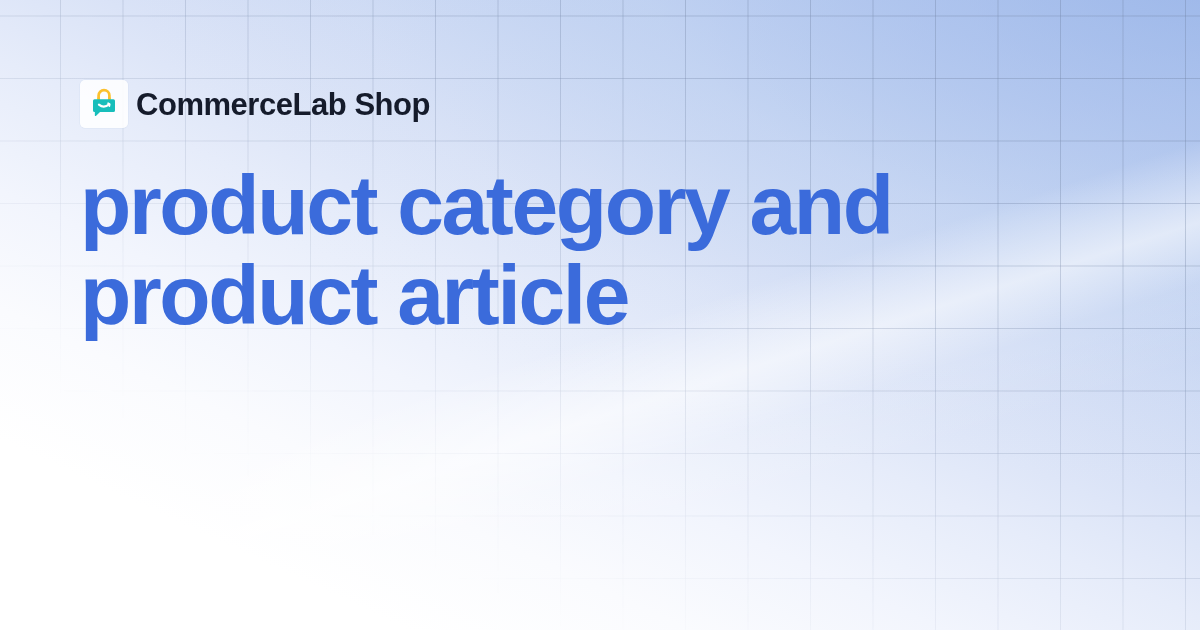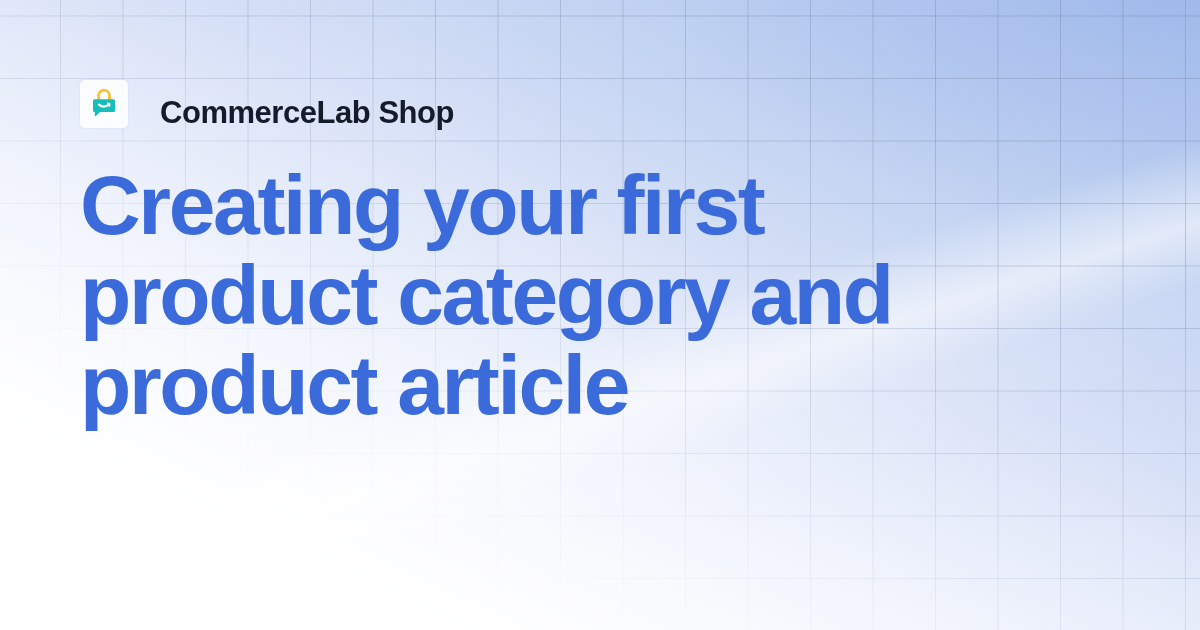--- a/index.html
+++ b/index.html
@@ -123,22 +123,22 @@
     position: absolute;
     inset: 0;
     z-index: 10;
   }
 
   .brand-row {
     position: absolute;
     left: 80px;
     top: 80px;
     display: flex;
-    align-items: flex-end;
-    gap: 32px;
+    align-items: center;
+    gap: 8px;
     height: 48px;
   }
 
   .brand-logo-tile {
     width: 48px;
     height: 48px;
     border-radius: 5px;
     background: rgba(255, 255, 255, 0.86);
     display: flex;
     align-items: center;
@@ -211,19 +211,18 @@
 
           <path d="M11.9 17.6 q5.1 4.3 10.2 -0.4" fill="none" stroke="#ffffff" stroke-width="2.1" stroke-linecap="round"></path>
           <path d="M21.1 16.2 l1.6 1.0 -0.3 1.9" fill="none" stroke="#ffffff" stroke-width="1.7" stroke-linecap="round" stroke-linejoin="round"></path>
         </svg>
       </div>
 
       <div class="brand-name">CommerceLab Shop</div>
     </div>
 
     <h1 class="headline">
-      <span class="hl-line">Creating your first</span>
       <span class="hl-line">product category and</span>
       <span class="hl-line">product article</span>
     </h1>
 
   </div>
 </div>
 
 </body></html>

